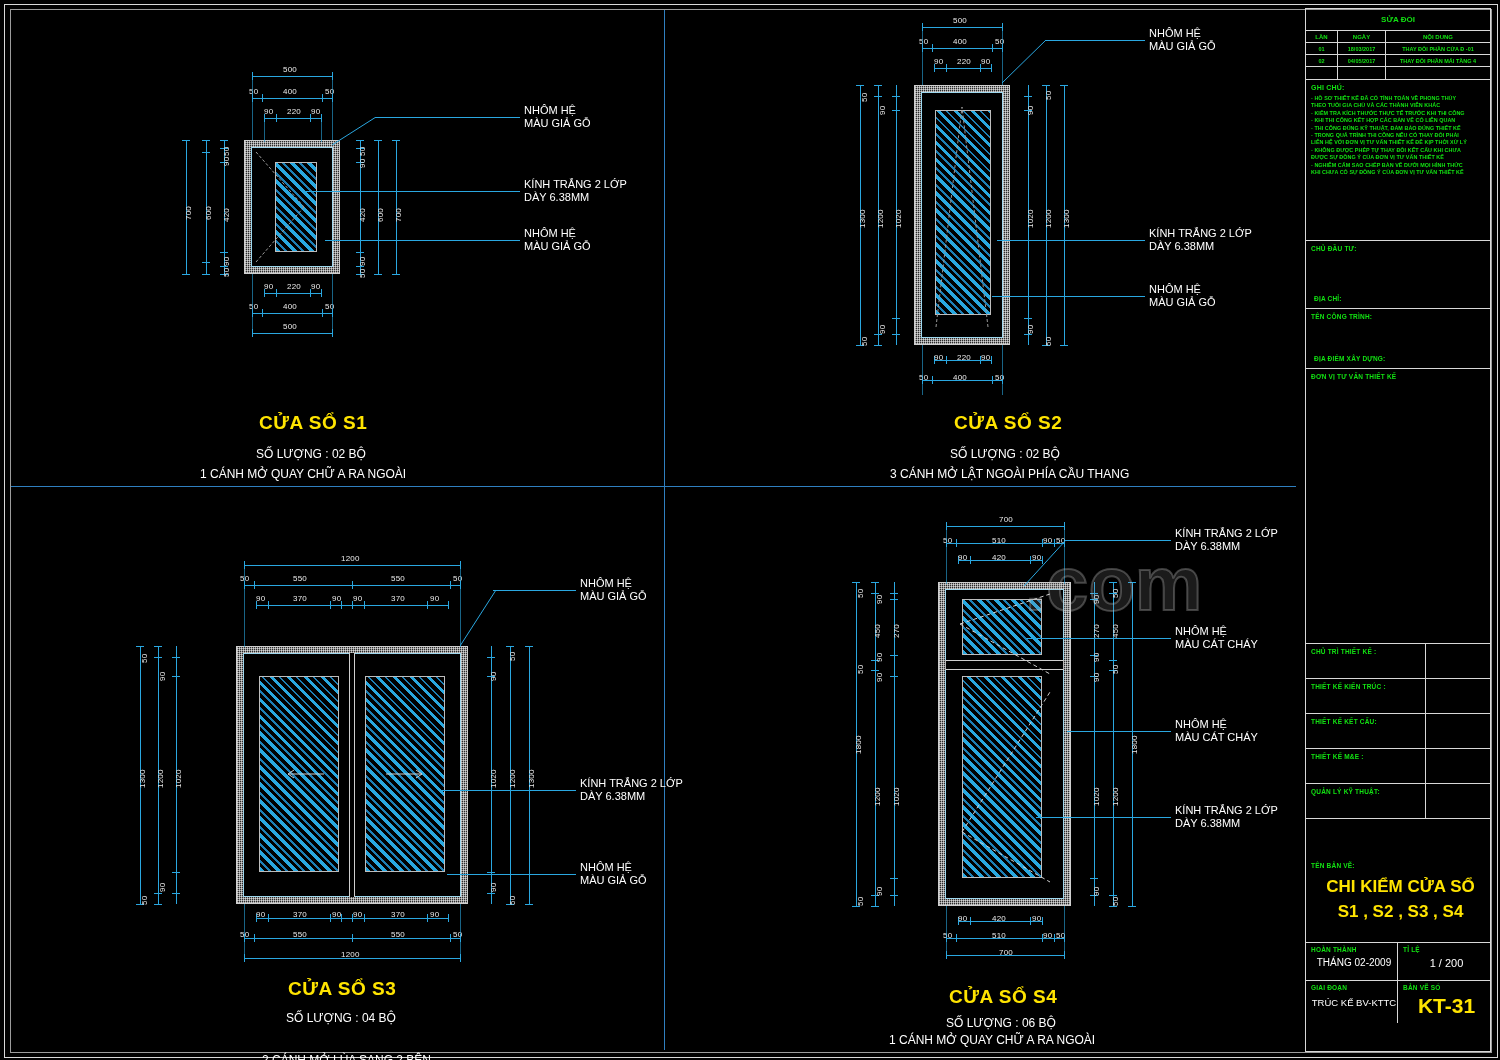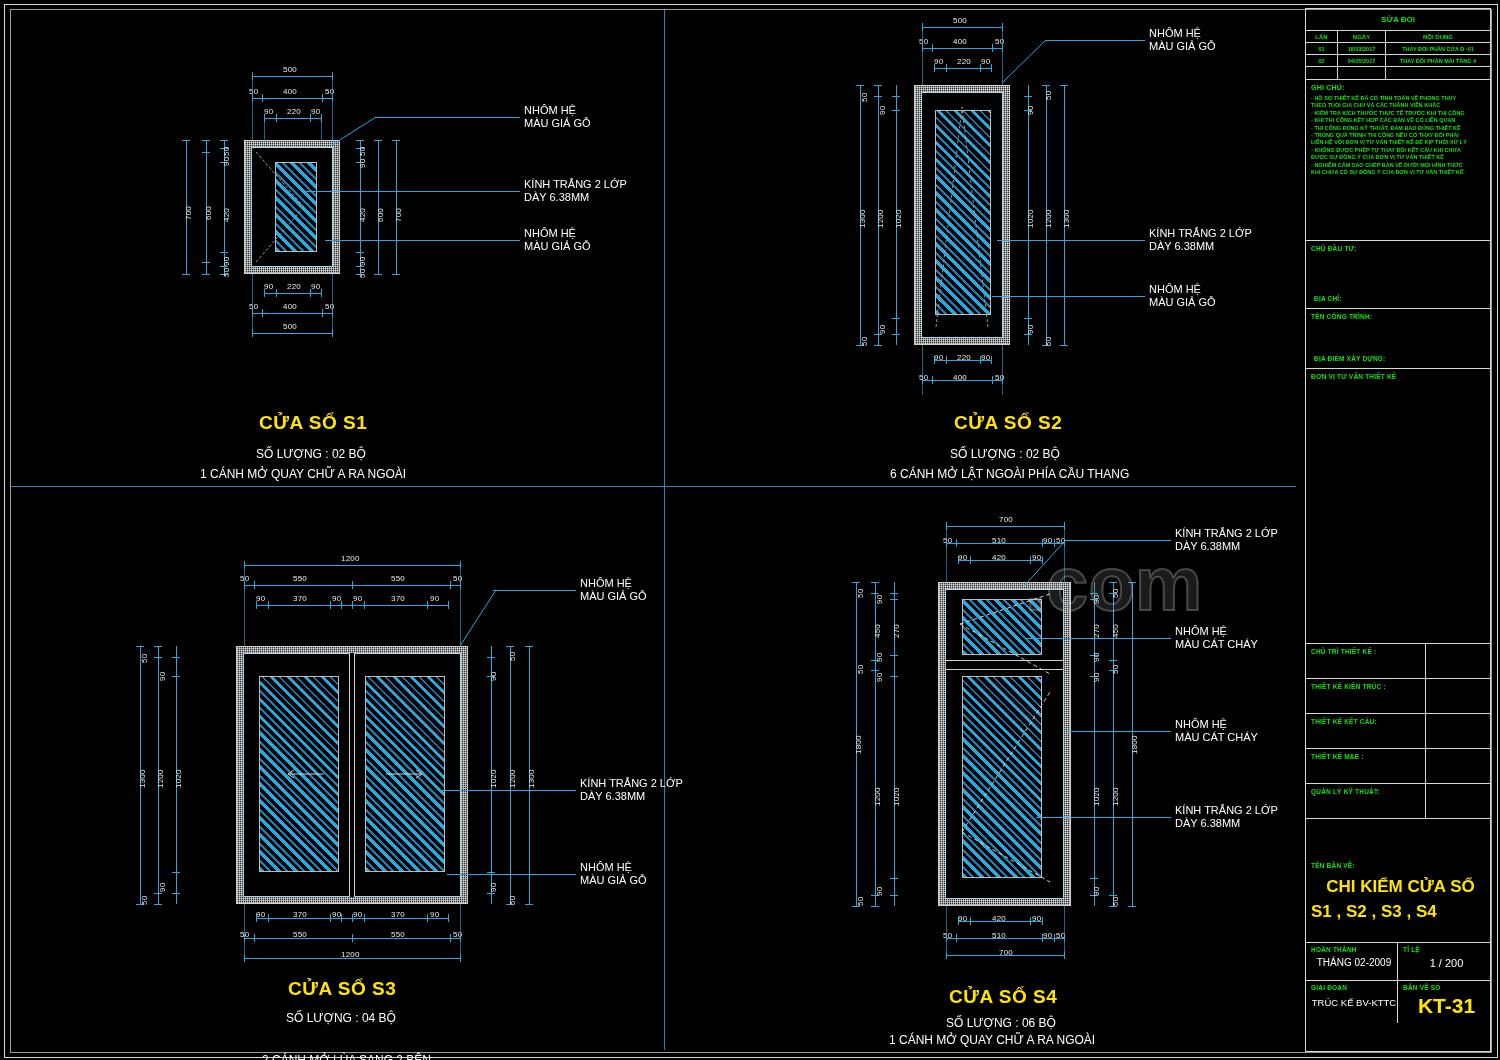--- a/index.html
+++ b/index.html
@@ -327,21 +327,21 @@
     </div>
 
     <div class="lead" style="left:328px;top:296px;width:153px;"></div>
     <div class="leadtxt" style="left:485px;top:283px;">
       <div>NHÔM HỆ</div>
       <div>MÀU GIẢ GỖ</div>
     </div>
 
     <div class="cap-title" style="left:290px;top:412px;">CỬA SỔ  S2</div>
     <div class="cap-sub" style="left:286px;top:446px;">SỐ LƯỢNG : 02 BỘ</div>
-    <div class="cap-sub" style="left:226px;top:466px;">6 CÁNH MỞ LẬT NGOÀI PHÍA CẦU THANG</div>
+    <div class="cap-sub" style="left:226px;top:466px;">3 CÁNH MỞ LẬT NGOÀI PHÍA CẦU THANG</div>
   </div>
 
   <div class="quad" style="left:0;top:486px;width:664px;height:574px;">
 
     <div class="frame-outer" style="left:236px;top:160px;width:232px;height:258px;"></div>
     <div class="frame-inner" style="left:243px;top:167px;width:218px;height:244px;"></div>
     <div class="mullion" style="left:349px;top:167px;width:6px;height:244px;"></div>
     <div class="glass" style="left:259px;top:190px;width:80px;height:196px;"></div>
     <div class="glass" style="left:365px;top:190px;width:80px;height:196px;"></div>
     <svg style="position:absolute;left:236px;top:160px;" width="232" height="258">
@@ -758,21 +758,21 @@
 
     <div class="tbcell" style="left:0;top:775px;width:120px;height:35px;border-right:1px solid #d8d8d8;border-bottom:1px solid #d8d8d8;padding:4px 0 0 5px;">
       <div class="g gl">QUẢN LÝ KỸ THUẬT:</div>
     </div>
     <div class="tbcell" style="left:120px;top:775px;width:64px;height:35px;border-bottom:1px solid #d8d8d8;"></div>
 
 
     <div class="tbcell" style="left:0;top:850px;width:184px;height:84px;border-bottom:1px solid #d8d8d8;padding:3px 0 0 5px;">
       <div class="g gl">TÊN BẢN VẼ:</div>
       <div class="yel" style="text-align:center;font-size:17px;margin-top:8px;">CHI KIỂM CỬA SỔ</div>
-      <div class="yel" style="text-align:left;font-size:17px;margin-top:5px;">S1 , S2 , S3 , S4</div>
+      <div class="yel" style="text-align:center;font-size:17px;margin-top:5px;">S1 , S2 , S3 , S4</div>
     </div>
 
     <div class="tbcell" style="left:0;top:934px;width:92px;height:38px;border-right:1px solid #d8d8d8;border-bottom:1px solid #d8d8d8;padding:3px 0 0 5px;">
       <div class="g gl">HOÀN THÀNH</div>
       <div class="wht" style="font-size:10px;margin-top:4px;text-align:center;">THÁNG  02-2009</div>
     </div>
     <div class="tbcell" style="left:92px;top:934px;width:92px;height:38px;border-bottom:1px solid #d8d8d8;padding:3px 0 0 5px;">
       <div class="g gl">TỈ LỆ</div>
       <div class="wht" style="font-size:11px;margin-top:4px;text-align:center;">1 / 200</div>
     </div>

